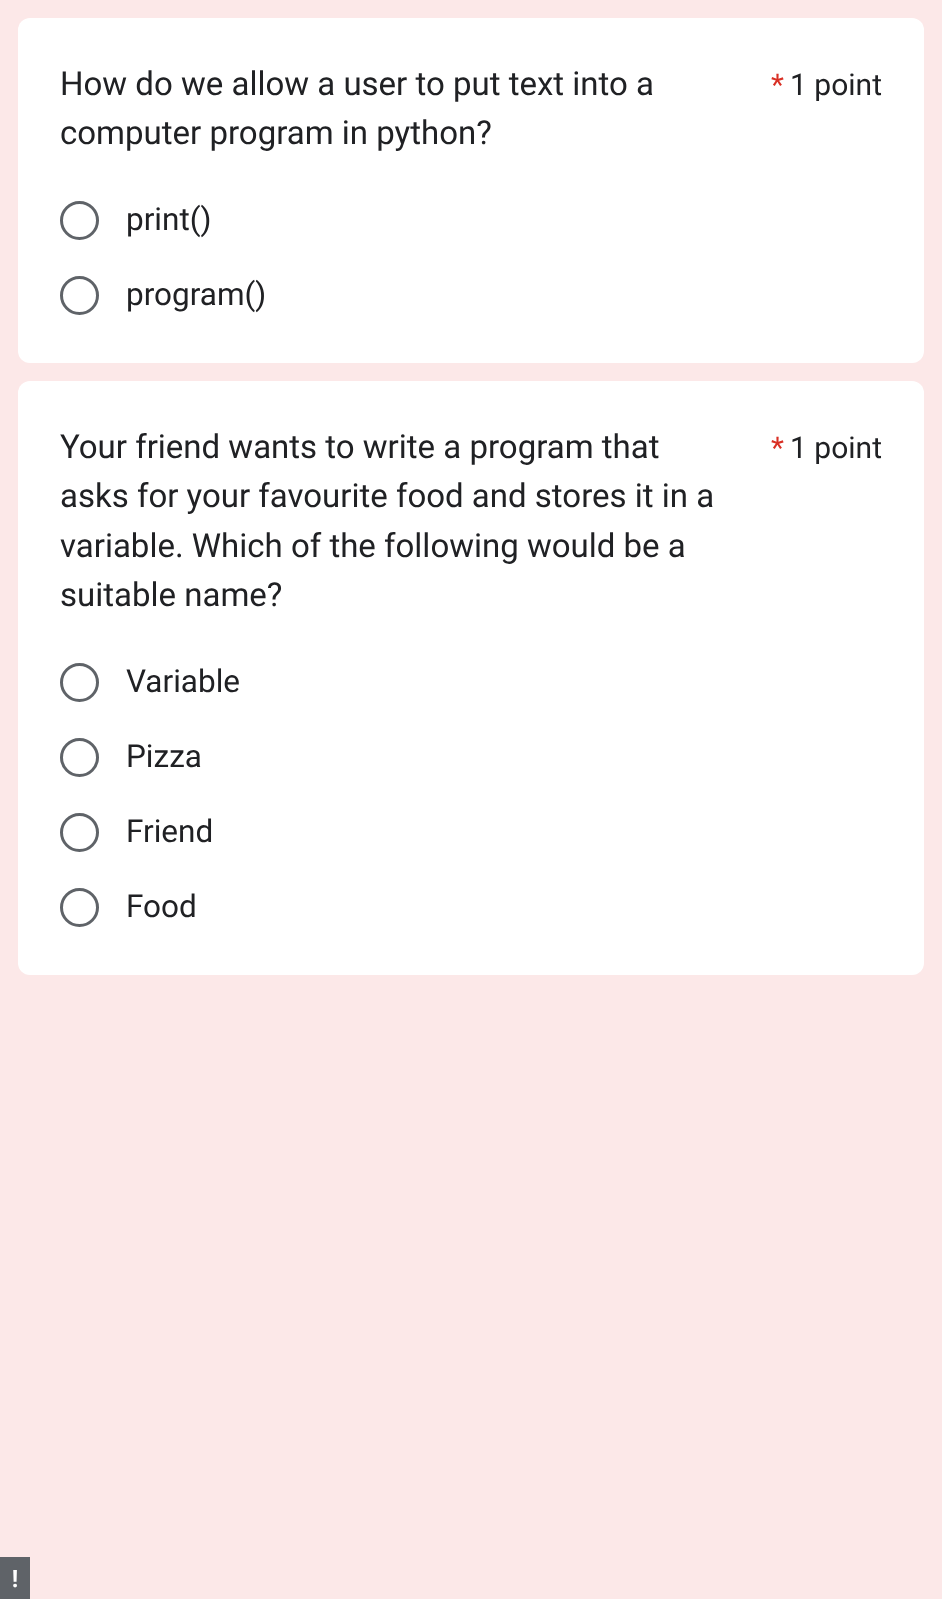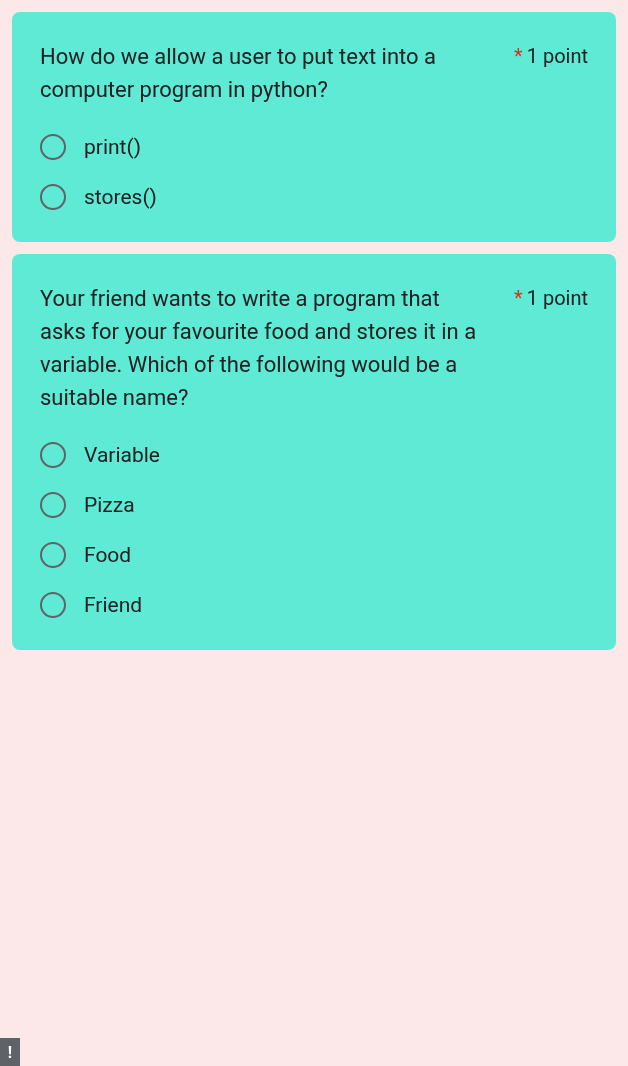--- a/index.html
+++ b/index.html
@@ -8,21 +8,21 @@
       padding: 0;
     }
     body {
       font-family: Roboto, Arial, sans-serif;
       background: #fce8e8;
       width: 628px;
       min-height: 1066px;
       padding: 0;
     }
     .question-card {
-      background: #5eead4;
+      background: #ffffff;
       border-radius: 8px;
       margin: 12px;
       padding: 28px 28px 32px 28px;
     }
     .question-header {
       display: flex;
       align-items: flex-start;
       margin-bottom: 28px;
     }
     .question-text {
@@ -91,21 +91,21 @@
       <span class="required-asterisk">*</span><span>1 point</span>
     </div>
   </div>
   <div class="options">
     <div class="option-row">
       <div class="radio-circle"></div>
       <div class="option-label">print()</div>
     </div>
     <div class="option-row">
       <div class="radio-circle"></div>
-      <div class="option-label">stores()</div>
+      <div class="option-label">program()</div>
     </div>
   </div>
 </div>
 
 <div class="question-card">
   <div class="question-header">
     <div class="question-text">Your friend wants to write a program that asks for your favourite food and stores it in a variable.  Which of the following would be a suitable name?</div>
     <div class="points-label">
       <span class="required-asterisk">*</span><span>1 point</span>
     </div>
@@ -114,22 +114,22 @@
     <div class="option-row">
       <div class="radio-circle"></div>
       <div class="option-label">Variable</div>
     </div>
     <div class="option-row">
       <div class="radio-circle"></div>
       <div class="option-label">Pizza</div>
     </div>
     <div class="option-row">
       <div class="radio-circle"></div>
-      <div class="option-label">Food</div>
+      <div class="option-label">Friend</div>
     </div>
     <div class="option-row">
       <div class="radio-circle"></div>
-      <div class="option-label">Friend</div>
+      <div class="option-label">Food</div>
     </div>
   </div>
 </div>
 
 <div class="issue-icon">!</div>
 
 </body></html>

